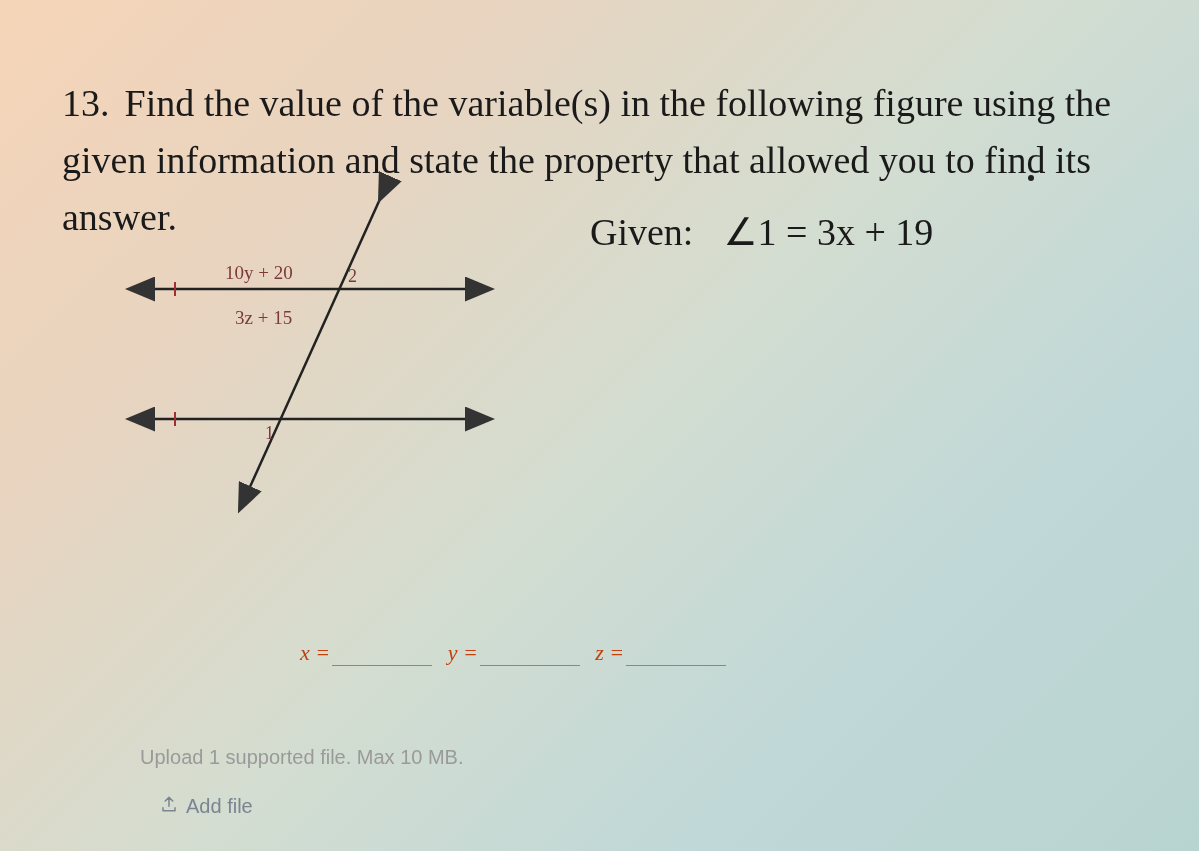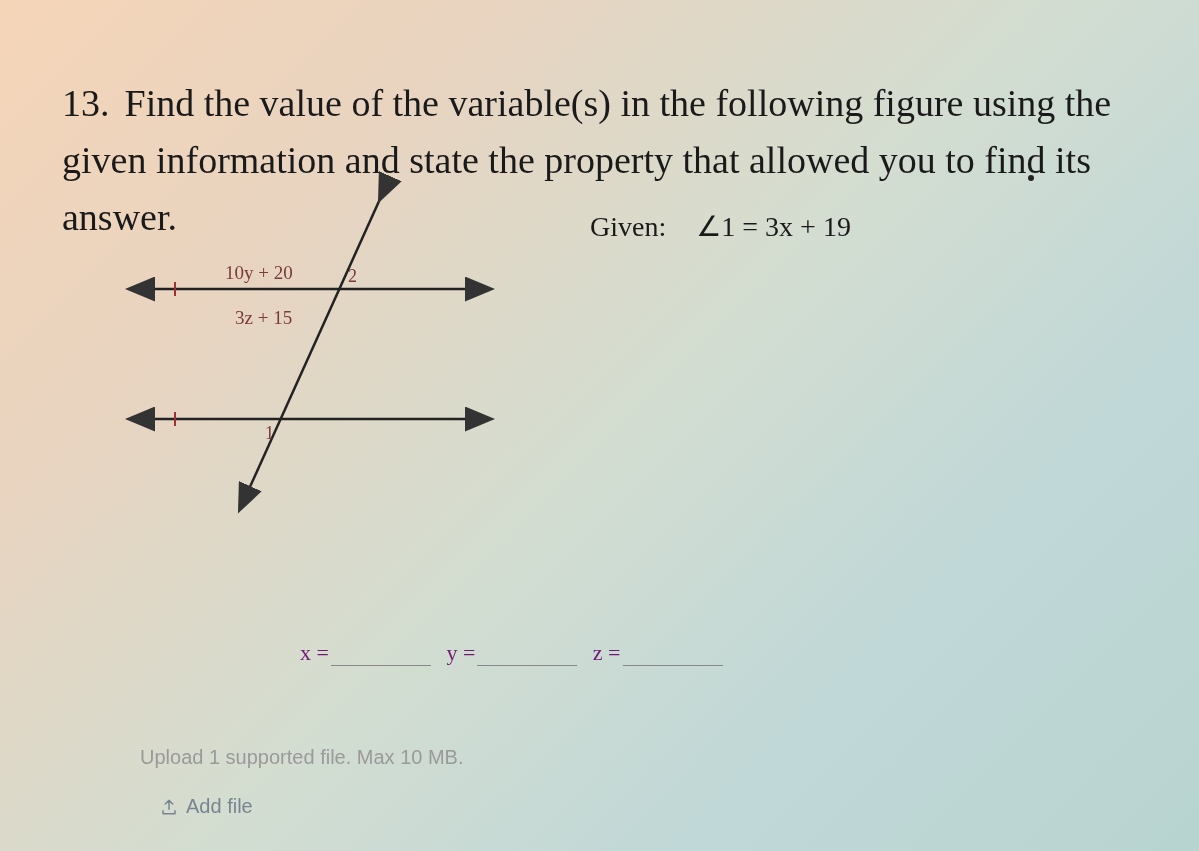--- a/index.html
+++ b/index.html
@@ -39,36 +39,37 @@
       position: absolute;
       top: 184px;
       left: 100px;
       width: 420px;
       height: 360px;
     }
     .given-area {
       position: absolute;
       top: 210px;
       left: 590px;
-      font-size: 28px;
+      font-size: 38px;
       color: #1a1a1a;
     }
     .given-label {
       display: inline-block;
       margin-right: 30px;
     }
     .given-eq1 { margin-bottom: 20px; }
     .given-eq2 { margin-left: 115px; }
     .answers-row {
       position: absolute;
       top: 640px;
       left: 300px;
       font-size: 22px;
-      color: #701a75;
+      color: #c2410c;
       font-family: 'Times New Roman', serif;
+      font-style: italic;
     }
     .blank {
       display: inline-block;
       border-bottom: 1.5px solid #888;
       width: 100px;
       margin: 0 10px 0 2px;
       vertical-align: bottom;
       height: 18px;
     }
     .upload-text {
@@ -81,21 +82,21 @@
     }
     .add-file {
       position: absolute;
       top: 795px;
       left: 160px;
       font-size: 20px;
       color: #7a8592;
       font-family: Arial, sans-serif;
       cursor: pointer;
       display: flex;
-      align-items: center;
+      align-items: flex-start;
       gap: 8px;
     }
     svg { overflow: visible; }
   </style>
 </head>
 <body>
 
 <div class="question-header">
   <span class="question-number">13.</span><span>Find the value of the variable(s) in the following figure using the given information and state the property that allowed you to find its answer.</span>
 </div>

